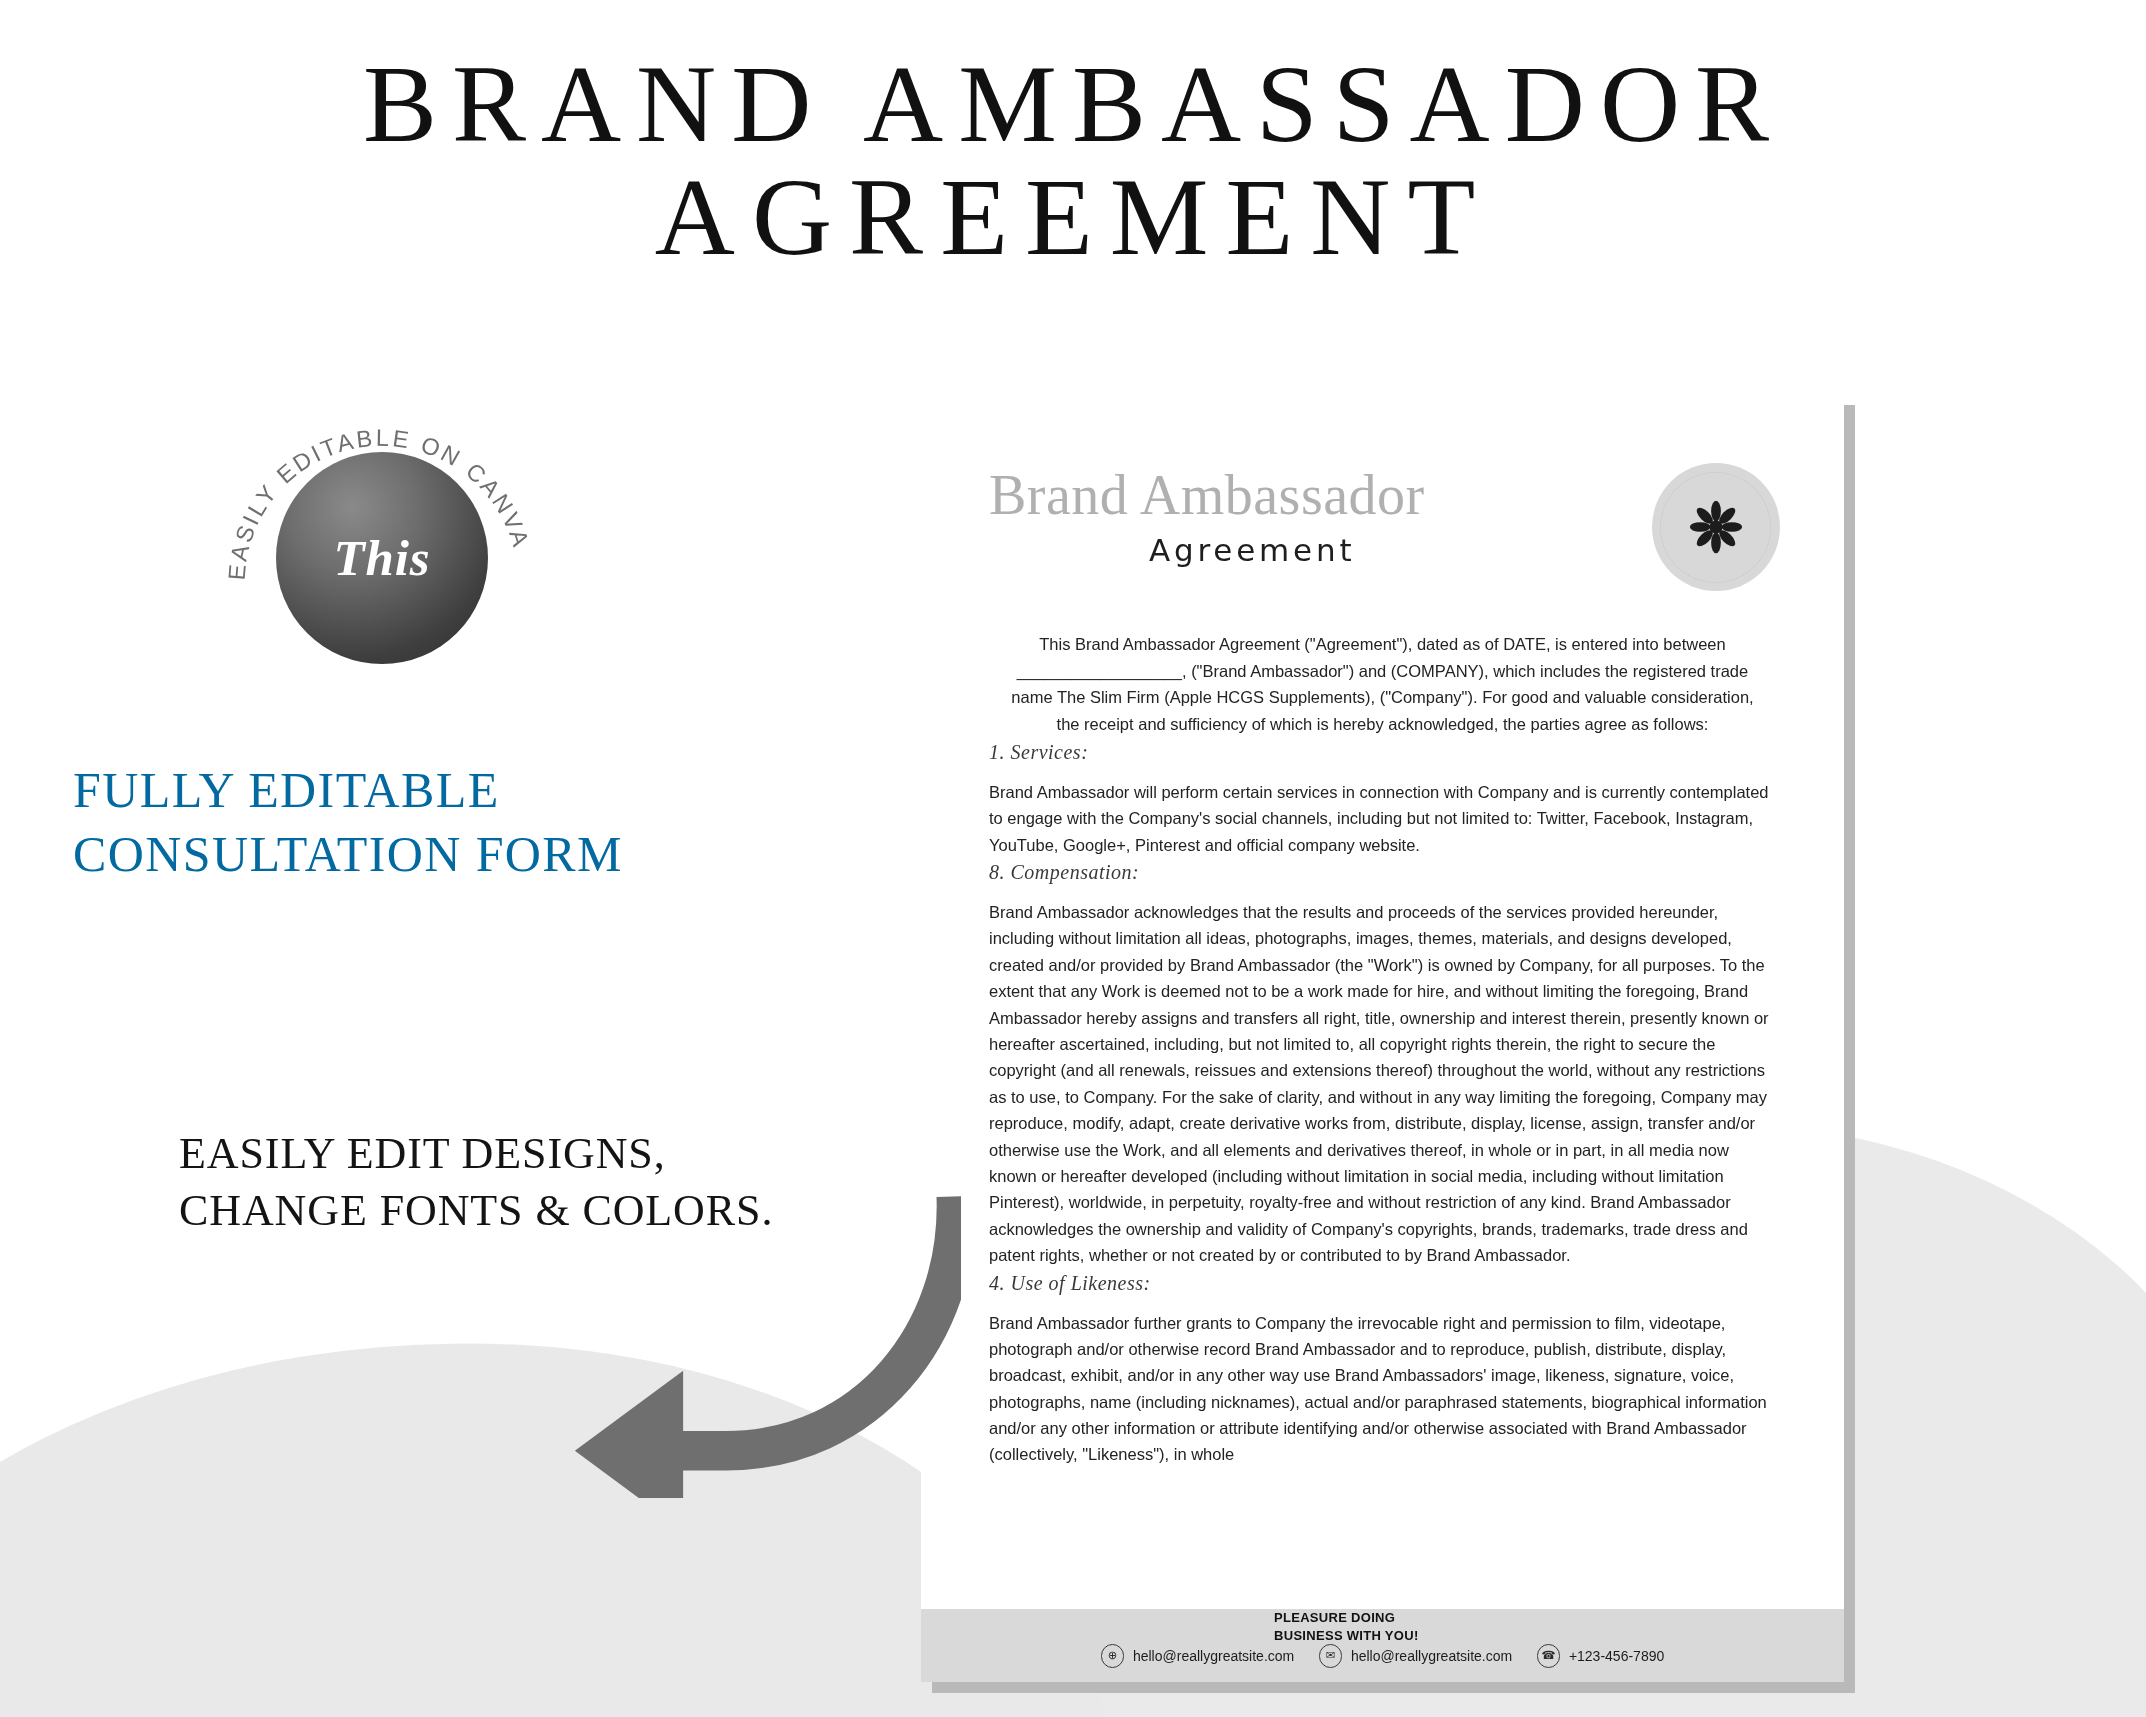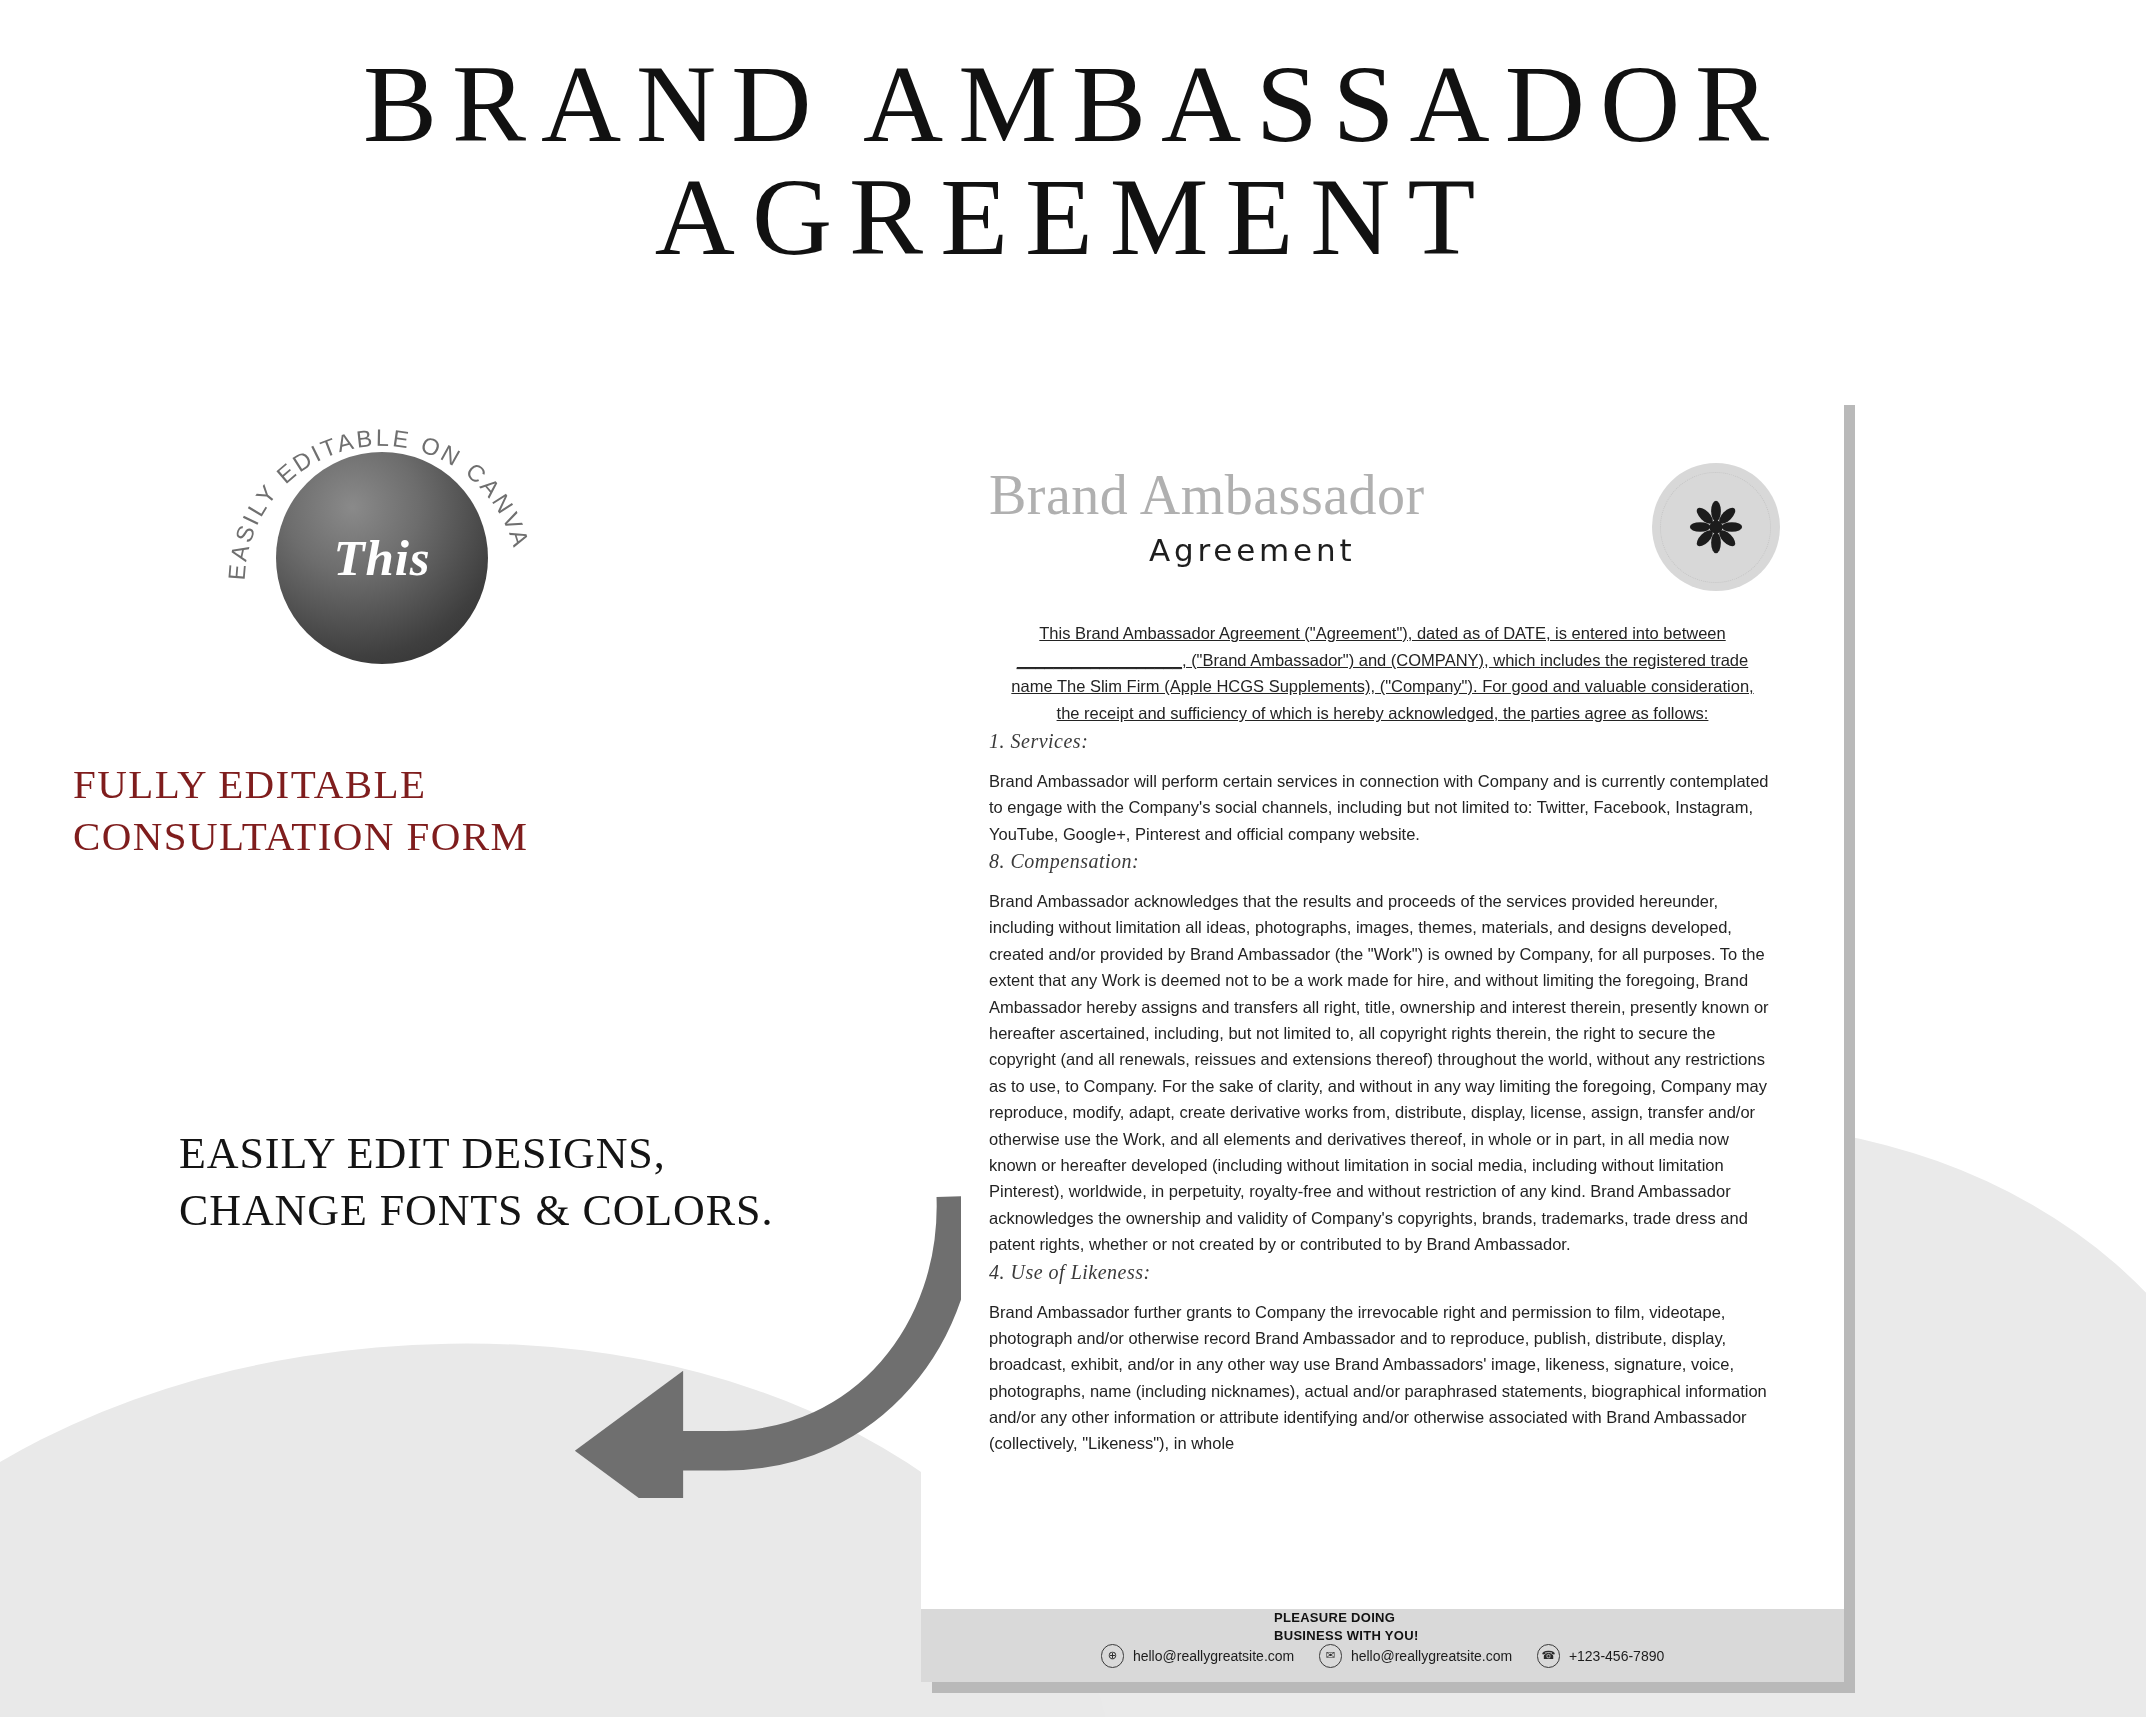--- a/index.html
+++ b/index.html
@@ -101,24 +101,24 @@
     fill: #6f6f6f;
   }
 
   
   .copy-main {
     position: absolute;
     left: 73px;
     top: 758px;
     width: 678px;
     font-family: "Liberation Serif", serif;
-    font-size: 41px;
+    font-size: 50px;
     line-height: 1.28;
     letter-spacing: 1.4px;
-    color: #7f1d1d;
+    color: #0369a1;
     z-index: 6;
   }
   .copy-sub {
     position: absolute;
     left: 179px;
     top: 1125px;
     width: 659px;
     font-family: "Liberation Serif", serif;
     font-size: 44px;
     line-height: 1.3;
@@ -200,27 +200,26 @@
     content: "";
     position: absolute;
     left: 8.5px; top: 8.5px;
     width: 111px; height: 111px;
     border-radius: 50%;
     border: 1.9px dotted #c5c5c5;
     box-sizing: border-box;
   }
 
   .doc-intro {
-    margin-top: 21px;
+    margin-top: 32px;
     text-align: center;
     font-size: 16.5px;
     line-height: 1.62;
     color: #232323;
     padding: 0 13px;
-    text-decoration: underline;
   }
   .doc-section-head {
     margin-top: 3px;
     font-family: "Liberation Serif", serif;
     font-style: italic;
     font-size: 20px;
     color: #3a3a3a;
     letter-spacing: 0.5px;
   }
   .doc-para {

